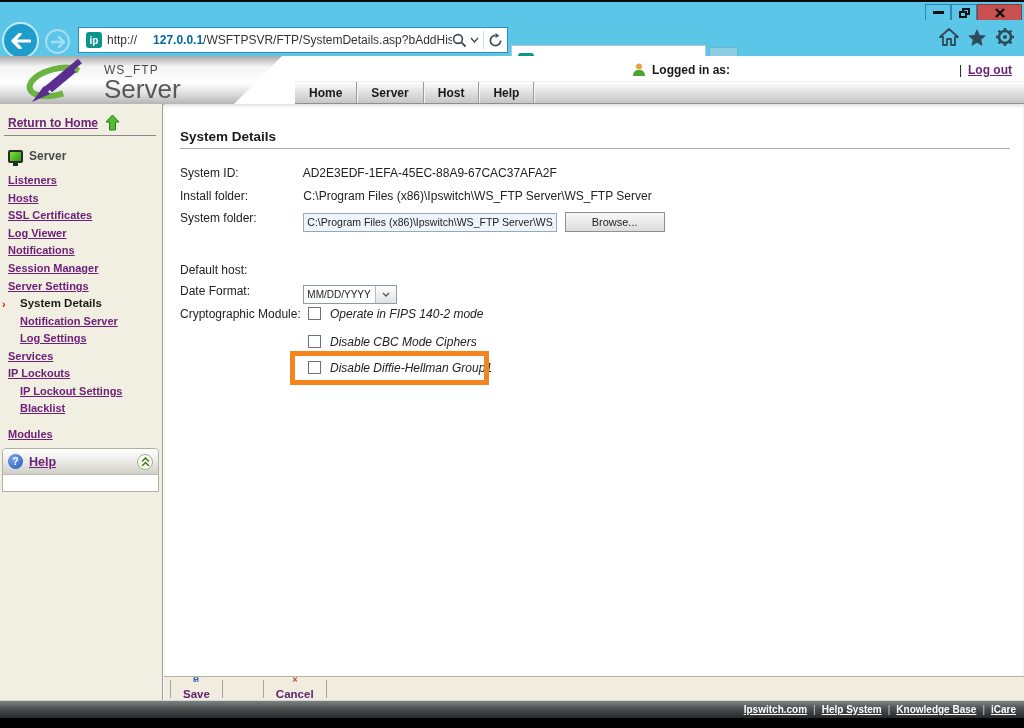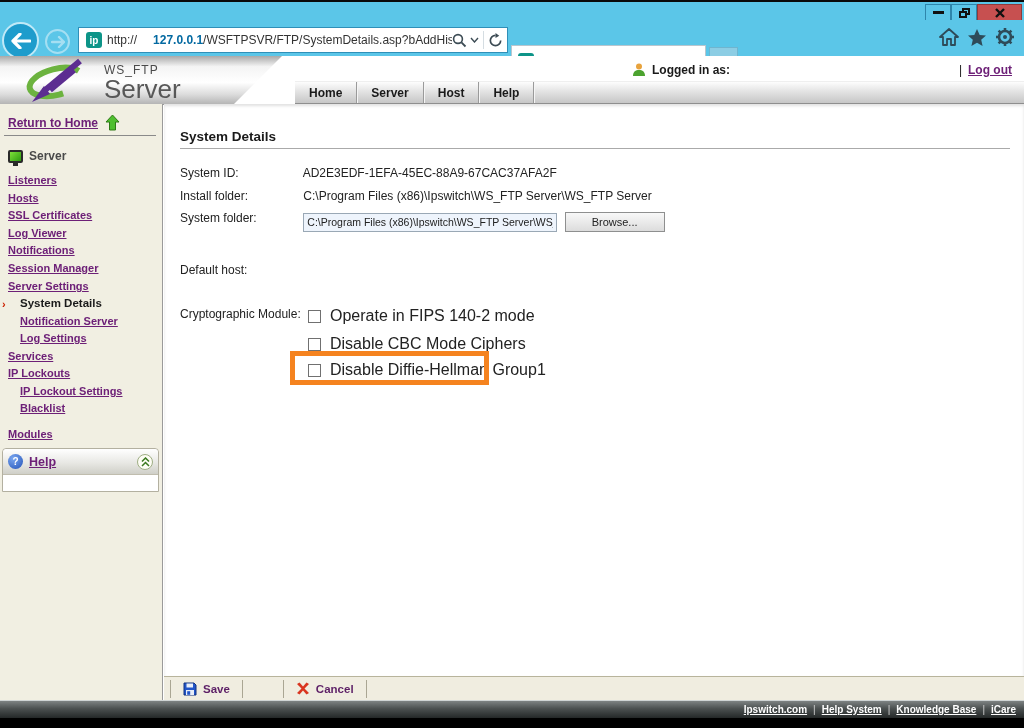--- a/index.html
+++ b/index.html
@@ -98,29 +98,29 @@
   .txt-input { height:19px; border:1px solid #9aa8b5; background:#eef4fc; font-size:10.5px;
     color:#222; padding:1px 3px; font-family:"Liberation Sans",sans-serif; }
   .btn { height:20px; border:1px solid #8e8f8f; background:linear-gradient(180deg,#f8f8f8,#dcdcdc);
     font-size:11px; color:#222; padding:0 26px; font-family:"Liberation Sans",sans-serif; cursor:pointer; }
   .selectbox { display:inline-flex; height:19px; border:1px solid #8e9aa5; background:#fff; align-items:stretch; }
   .selectbox .sv { font-size:10px; color:#222; padding:3px 4px 0 3px; }
   .selectbox .sarrow { width:21px; border-left:1px solid #b5bcc2; background:linear-gradient(180deg,#fcfcfc,#dfe3e6);
     display:flex; align-items:center; justify-content:center; font-size:9px; color:#555; }
   .cbx { display:inline-block; width:13px; height:13px; border:1px solid #707070; background:#fff;
     vertical-align:-2px; margin-right:9px; }
-  .crypto-row { position:absolute; left:144px; font-size:16px; color:#222; }
+  .crypto-row { position:absolute; left:144px; font-size:12px; color:#222;font-style:italic; }
   .hl-box { position:absolute; left:126px; top:247px; width:199px; height:34px;
     border:5px solid #f5831f; }
   
   .btoolbar { position:absolute; left:164px; top:620px; width:860px; height:24px;
     background:#f0ede0; border-top:1px solid #b8b49c; display:flex; align-items:center; }
   .tb-sep { width:1px; height:18px; background:#aaa693; }
   .tb-btn { display:flex; align-items:center; gap:6px; padding:0 12px; height:100%;
-    font-size:11.5px; font-weight:bold; color:#5c1f66; cursor:pointer; }
+    font-size:11.5px; font-weight:bold; color:#5c1f66; cursor:pointer;flex-direction:column; }
   .tb-empty { width:40px; height:100%; }
   .footer { position:absolute; left:0; top:700px; width:1024px; height:18px;
     background:linear-gradient(180deg,#7d8282 0%,#4b5050 45%,#242828 100%);
     border-top:1px solid #cfd4d4; display:flex; align-items:center; padding:0 8px; }
   .copyright { font-size:11px; color:#e3e3e3; }
   .foot-links { margin-left:auto; display:flex; align-items:center; gap:6px; font-size:10px; }
   .foot-link { color:#fff; font-weight:bold; text-decoration:underline; cursor:pointer; }
   .foot-sep { color:#cfcfcf; }
   .blackstrip { position:absolute; left:0; top:718px; width:1024px; height:10px; background:#000; }
 </style>
@@ -311,20 +311,31 @@
         <input class="txt-input" style="width: 254px;" type="text" value="C:\Program Files (x86)\Ipswitch\WS_FTP Server\WS_FTP Ser">
         <button class="btn" style="margin-left:4px">Browse...</button>
       </div>
 
 
       <div class="frow" style="top:159px">
         <span class="flabel">Default host:</span>
         <span class="fval"></span>
       </div>
 
+      <div class="frow" style="top:180px">
+        <span class="flabel" style="vertical-align:3px">Date Format:</span>
+        <span class="selectbox">
+          <span class="sv">MM/DD/YYYY</span>
+          <span class="sarrow">
+            <svg width="8" height="5" viewBox="0 0 8 5">
+                <path d="M1 1 L4 4 L7 1" fill="none" stroke="#555" stroke-width="1.3"></path>
+              </svg>
+          </span>
+        </span>
+      </div>
 
       <div class="frow" style="top:203px">
         <span class="flabel">Cryptographic Module:</span>
       </div>
       <div class="crypto-row" style="top:203px">
         <span class="cbx"></span><span>Operate in FIPS 140-2 mode</span>
       </div>
       <div class="crypto-row" style="top:231px">
         <span class="cbx"></span><span>Disable CBC Mode Ciphers</span>
       </div>

